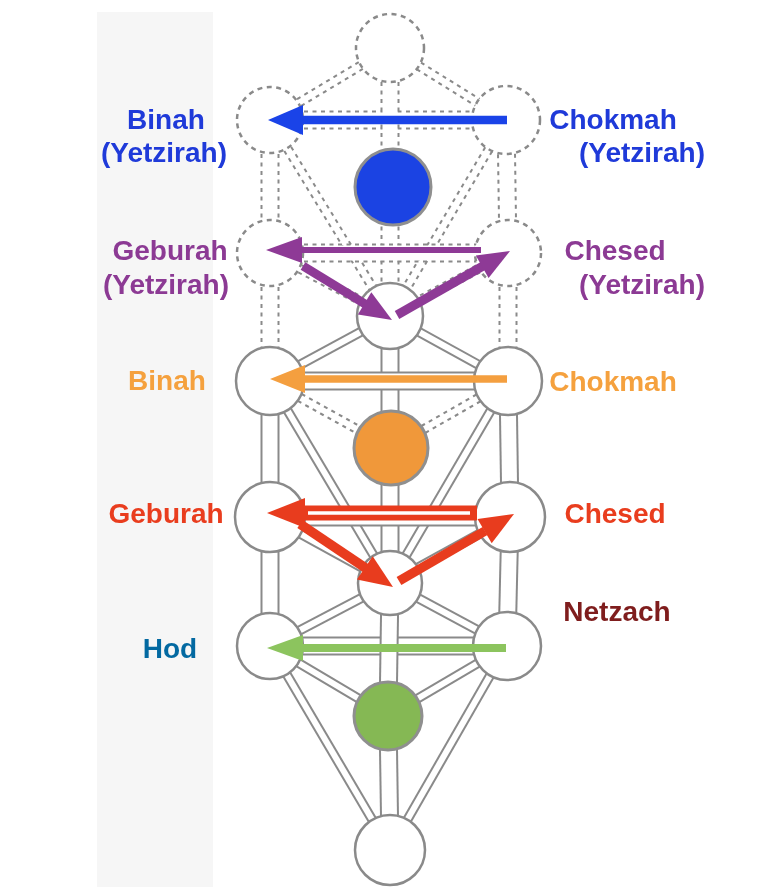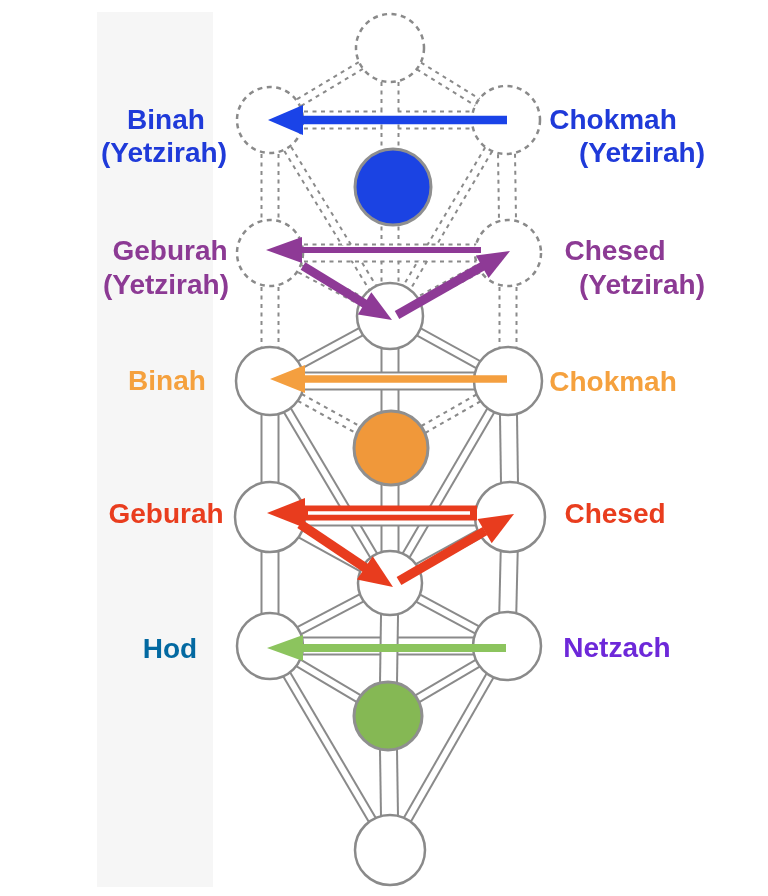--- a/index.html
+++ b/index.html
@@ -147,15 +147,15 @@
       <div class="lbl" style="left: 642px; top: 153px; color: rgb(31, 58, 217);">(Yetzirah)</div>
       <div class="lbl" style="left: 170px; top: 251px; color: rgb(140, 58, 148);">Geburah</div>
       <div class="lbl" style="left: 166px; top: 285px; color: rgb(140, 58, 148);">(Yetzirah)</div>
       <div class="lbl" style="left: 615px; top: 251px; color: rgb(140, 58, 148);">Chesed</div>
       <div class="lbl" style="left: 642px; top: 285px; color: rgb(140, 58, 148);">(Yetzirah)</div>
       <div class="lbl" style="left: 167px; top: 381px; color: rgb(245, 161, 62);">Binah</div>
       <div class="lbl" style="left: 613px; top: 382px; color: rgb(245, 161, 62);">Chokmah</div>
       <div class="lbl" style="left: 166px; top: 514px; color: rgb(233, 61, 30);">Geburah</div>
       <div class="lbl" style="left: 615px; top: 514px; color: rgb(233, 61, 30);">Chesed</div>
       <div class="lbl" style="left: 170px; top: 649px; color: #0369a1;">Hod</div>
-      <div class="lbl" style="left: 617px; top: 648px; color: #6d28d9;">Netzach</div>
+      <div class="lbl" style="left: 617px; top: 612px; color: #7f1d1d;">Netzach</div>
     </div>
 </div>
 
 </body></html>

